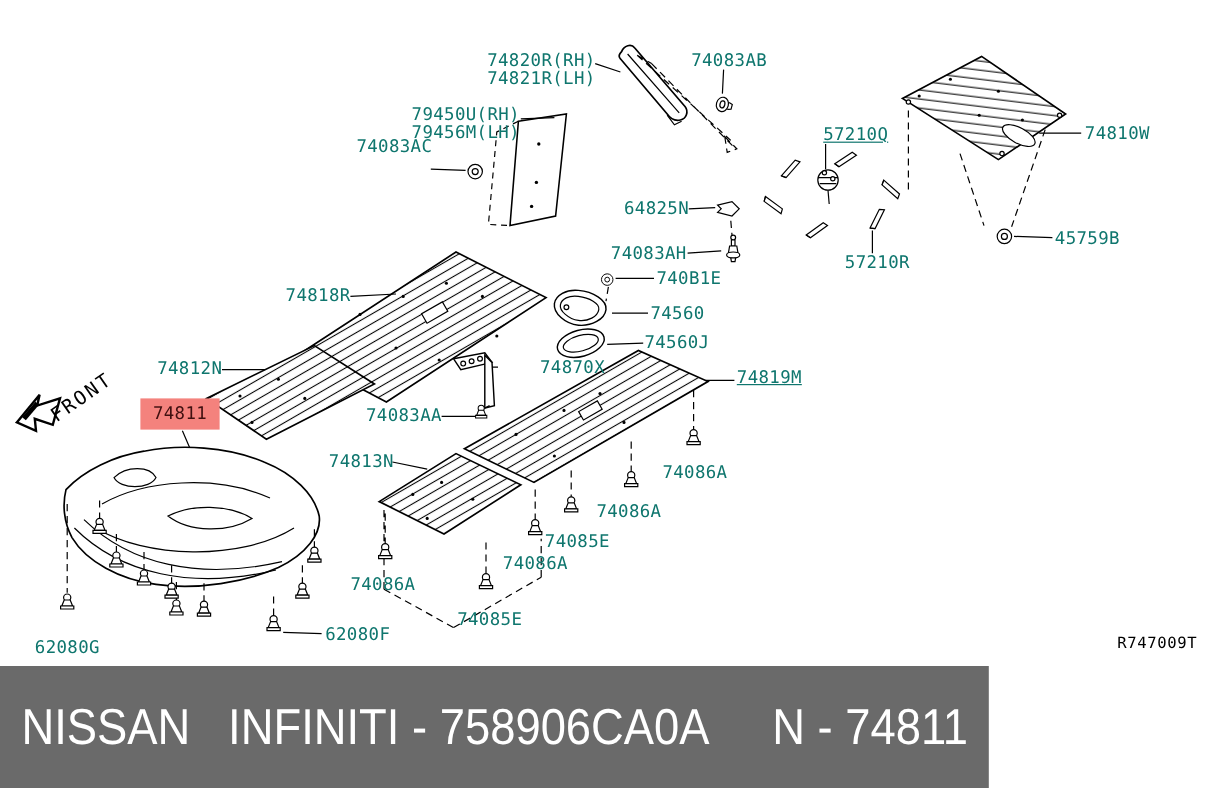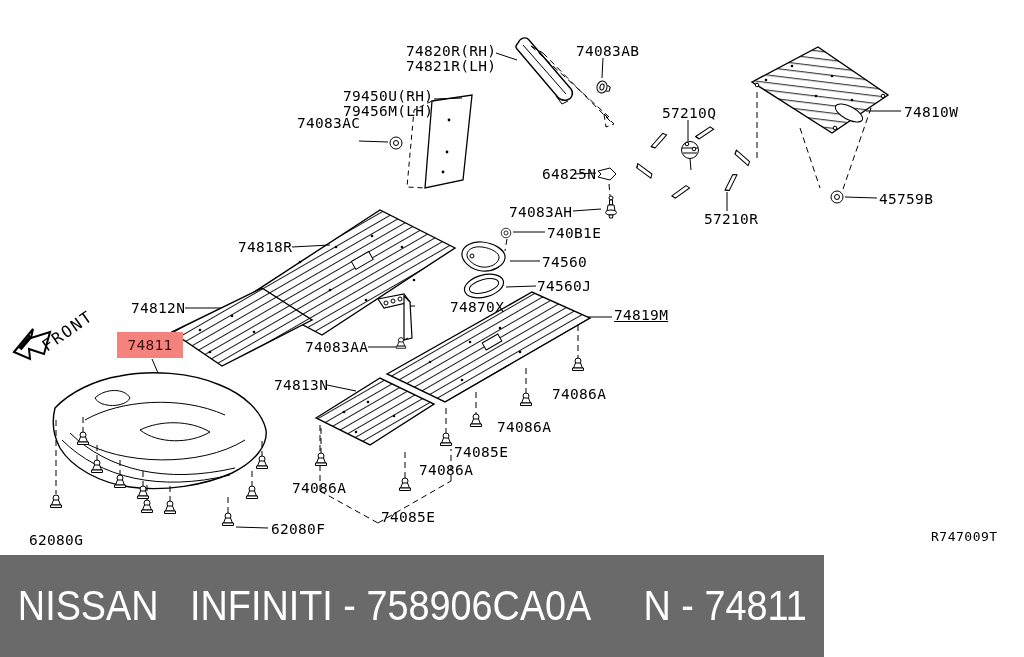--- a/index.html
+++ b/index.html
@@ -1,20 +1,20 @@
 <!DOCTYPE html>
 <html style="--hl: #f4827d; --footer-bg: #6a6a6a; --footer-fg: #ffffff;"><head>
 <meta charset="utf-8">
 <style>
   html,body{margin:0;padding:0;background:#fff;}
   .stage{position:relative;width:1024px;height:657px;background:#fff;overflow:hidden;
          font-family:"DejaVu Sans Mono",monospace;}
   svg{position:absolute;left:0;top:0;}
   #labels-layer{position:absolute;left:0;top:0;width:1024px;height:555px;}
-  .plabel{position:absolute;font-size:14.5px;line-height:15px;color:#000000;
+  .plabel{position:absolute;font-size:14.5px;line-height:15px;color:#0f766e;
           letter-spacing:.3px;white-space:nowrap;}
   .plabel.hl{display:flex;align-items:center;justify-content:center;
              background:var(--hl,#f4827d);color:#401010;}
   #refcode{position:absolute;left:931px;top:529px;font-size:13px;color:#000;
            letter-spacing:.5px;}
   .footer{position:absolute;left:0;top:555px;width:824px;height:102px;
           background:var(--footer-bg,#6a6a6a);color:var(--footer-fg,#fff);
           display:flex;align-items:center;justify-content:center;}
   .footer-inner{display:flex;gap:58px;transform:scaleX(.9);transform-origin:center;
           font-family:"Liberation Sans",sans-serif;font-size:42px;white-space:pre;}
@@ -211,23 +211,23 @@
   </g>
 </svg>
 
 <div id="labels-layer">
       <span class="plabel" style="left: 406px; top: 44px;">74820R(RH)</span>
       <span class="plabel" style="left: 406px; top: 59px;">74821R(LH)</span>
       <span class="plabel" style="left: 576px; top: 44px;">74083AB</span>
       <span class="plabel" style="left: 343px; top: 89px;">79450U(RH)</span>
       <span class="plabel" style="left: 343px; top: 104px;">79456M(LH)</span>
       <span class="plabel" style="left: 297px; top: 116px;">74083AC</span>
-      <span class="plabel" style="left: 662px; top: 106px;">57210Q</span>
+      <span class="plabel" style="left: 686px; top: 106px; text-decoration: underline;">57210Q</span>
       <span class="plabel" style="left: 904px; top: 105px;">74810W</span>
-      <span class="plabel" style="left: 542px; top: 167px;">64825N</span>
+      <span class="plabel" style="left: 520px; top: 167px;">64825N</span>
       <span class="plabel" style="left: 879px; top: 192px;">45759B</span>
       <span class="plabel" style="left: 509px; top: 205px;">74083AH</span>
       <span class="plabel" style="left: 704px; top: 212px;">57210R</span>
       <span class="plabel" style="left: 547px; top: 226px;">740B1E</span>
       <span class="plabel" style="left: 238px; top: 240px;">74818R</span>
       <span class="plabel" style="left: 542px; top: 255px;">74560</span>
       <span class="plabel" style="left: 537px; top: 279px;">74560J</span>
       <span class="plabel" style="left: 131px; top: 301px;">74812N</span>
       <span class="plabel" style="left: 417px; top: 300px; margin-left: 33px;">74870X</span>
       <span class="plabel" style="left: 614px; top: 308px; text-decoration: underline;">74819M</span>

